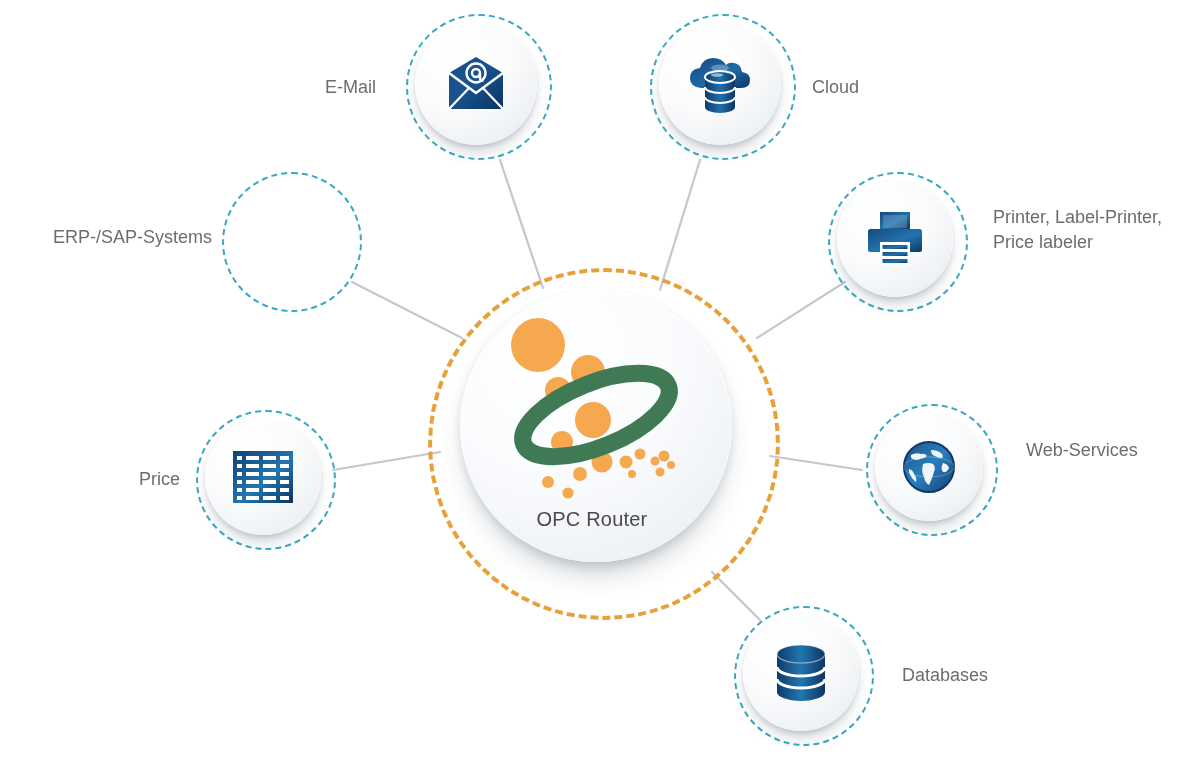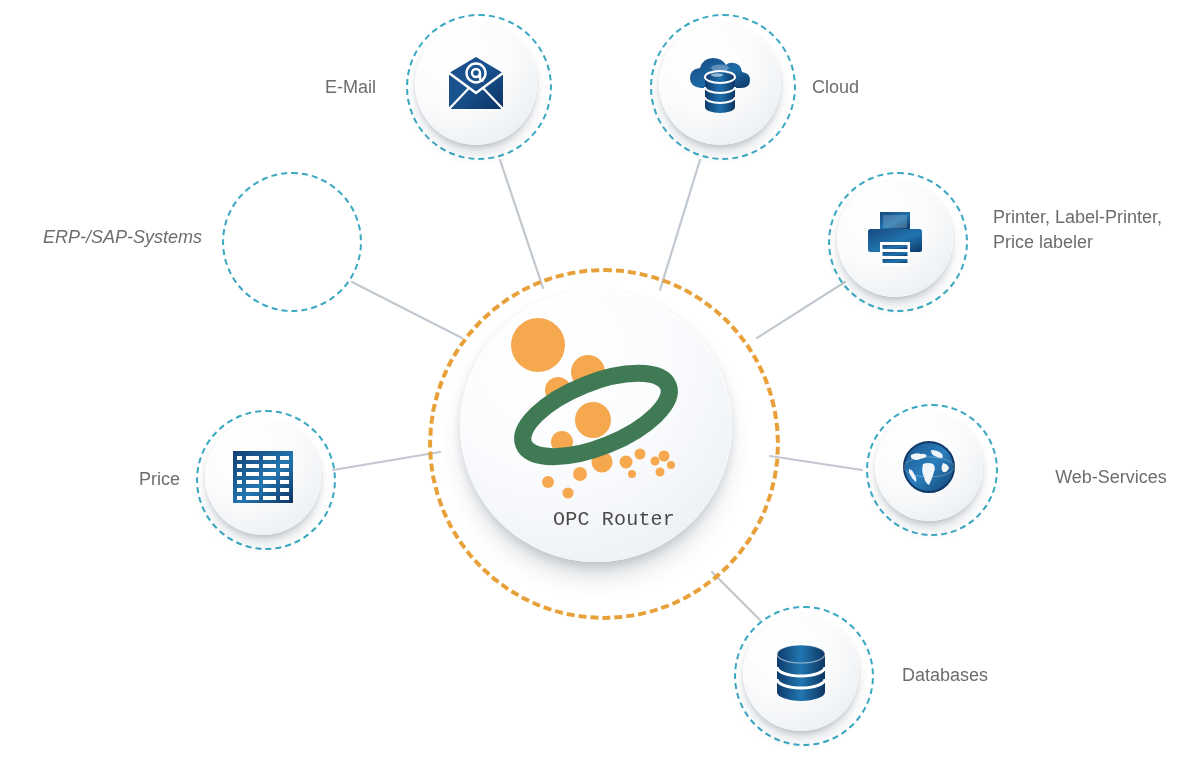--- a/index.html
+++ b/index.html
@@ -85,28 +85,28 @@
   }
   #hub .hublogo {
     position: absolute;
     left: 52px;
     top: 42px;
     width: 232px;
     height: 200px;
   }
   #hub .hubtext {
     position: absolute;
-    left: 50px;
+    left: 28px;
     top: 240px;
     width: 272px;
     text-align: center;
     font-size: 20px;
     color: #4a4a4a;
     letter-spacing: 0.2px;
-    font-family: Liberation Mono, monospace;
+    font-family: Liberation Sans, sans-serif;
   }
 
   
   .label {
     position: absolute;
     font-size: 18px;
     line-height: 25px;
     color: #6d6d6d;
     white-space: pre-line;
     font-family: "Liberation Sans", sans-serif;
@@ -183,21 +183,21 @@
           <ellipse cx="30" cy="21" rx="6" ry="1.8" fill="#ffffff" opacity="0.55"></ellipse>
         </g>
       </svg>
     </div>
   </div>
   <div class="label right" style="left:812px; top:75px; width:190px;">Cloud</div>
 
   <div class="node" style="left:222px; top:172px; width:140px; height:140px;">
     <div class="ring"></div>
   </div>
-  <div class="label left" style="left:2px; top:225px; width:200px;font-style:italic;">ERP-/SAP-Systems</div>
+  <div class="label left" style="left:12px; top:225px; width:200px;">ERP-/SAP-Systems</div>
 
   <div class="node" style="left:828px; top:172px; width:140px; height:140px;">
     <div class="ring"></div>
     <div class="disc" style="left:9px; top:9px; width:116px; height:116px;">
       <svg width="62" height="58" viewBox="0 0 62 58">
         <defs>
           <linearGradient id="gPr" x1="0" y1="0" x2="1" y2="1">
             <stop offset="0%" stop-color="#17497f"></stop>
             <stop offset="55%" stop-color="#2174ae"></stop>
             <stop offset="100%" stop-color="#0e3868"></stop>
@@ -281,21 +281,21 @@
           <path d="M30 11 Q36 11 40 14 Q43 17 41 19 Q37 19 34 17 Q30 16 30 11 Z"></path>
           <path d="M22 25 Q27 23 32 25 Q35 28 33 33 Q31 40 28 46 Q24 44 23 38 Q20 32 22 25 Z"></path>
           <path d="M42 24 Q47 25 48 29 Q46 34 42 33 Q39 30 42 24 Z"></path>
           <path d="M8 30 Q12 31 13 35 Q16 38 15 43 Q10 39 8 33 Z"></path>
         </g>
         <circle cx="28" cy="28" r="25" fill="none" stroke="#0e3867" stroke-width="2"></circle>
         <ellipse cx="28" cy="28" rx="25" ry="10" fill="none" stroke="#ffffff" stroke-width="0.8" opacity="0.35"></ellipse>
       </svg>
     </div>
   </div>
-  <div class="label right" style="left:1026px; top:465px; width:170px;text-align:center;">Web-Services</div>
+  <div class="label right" style="left:1026px; top:438px; width:170px;">Web-Services</div>
 
   <div class="node" style="left:734px; top:606px; width:140px; height:140px;">
     <div class="ring"></div>
     <div class="disc" style="left:9px; top:9px; width:116px; height:116px;">
       <svg width="52" height="58" viewBox="0 0 52 58">
         <defs>
           <linearGradient id="gDb" x1="0" y1="0" x2="1" y2="0">
             <stop offset="0%" stop-color="#0e3a6b"></stop>
             <stop offset="50%" stop-color="#2176b0"></stop>
             <stop offset="100%" stop-color="#0d3563"></stop>

